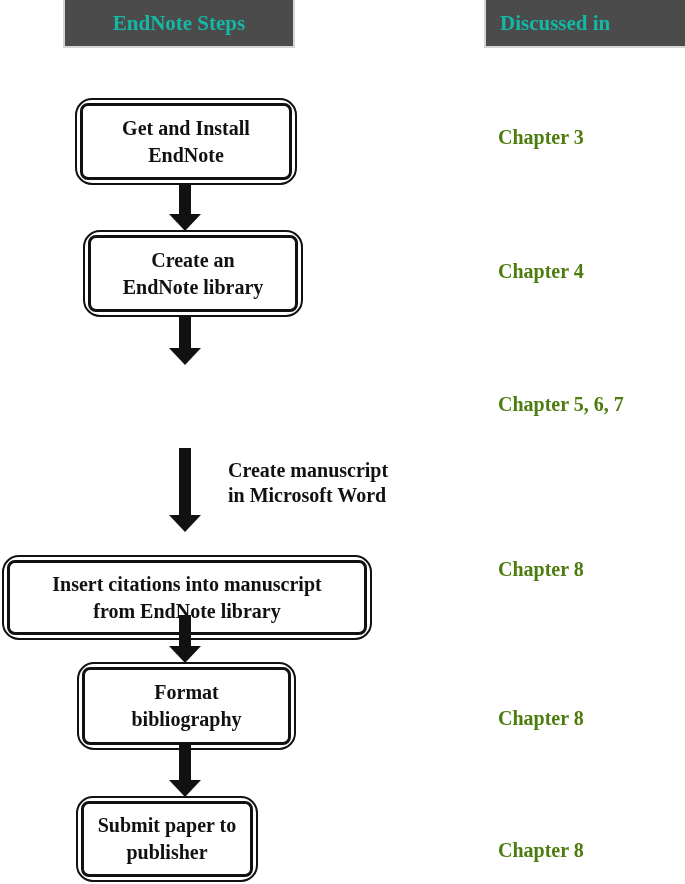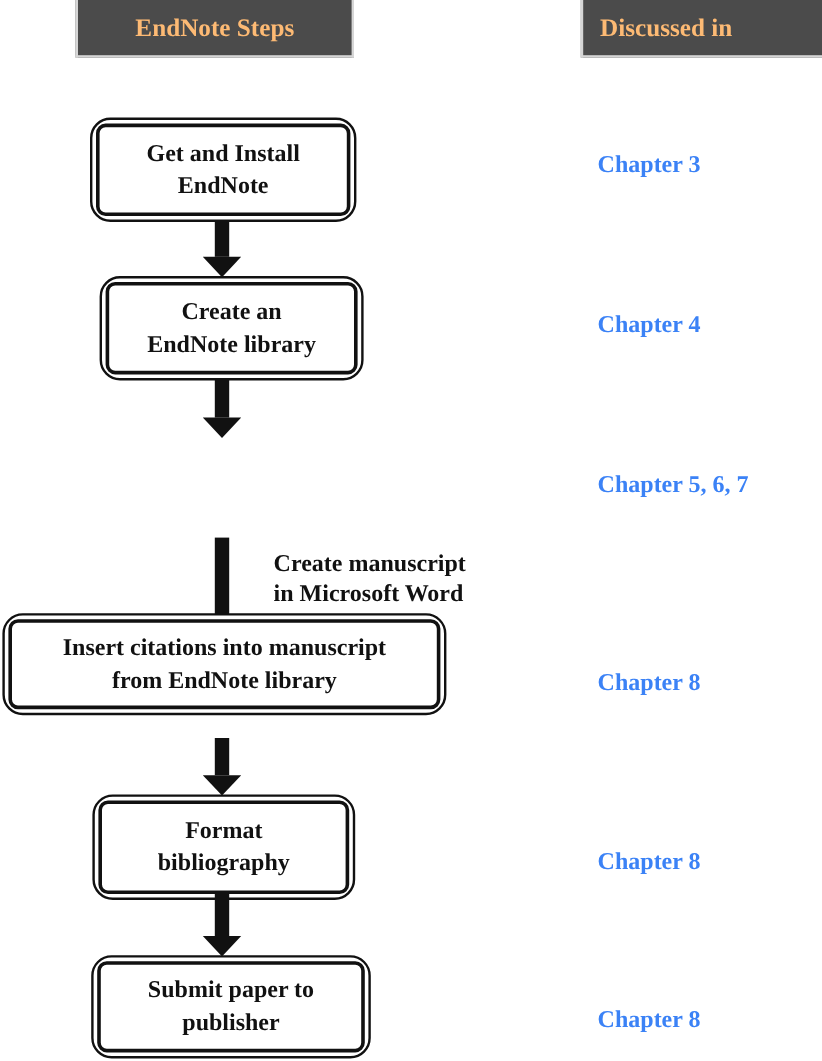--- a/index.html
+++ b/index.html
@@ -14,21 +14,21 @@
     height: 884px;
     background: #ffffff;
     overflow: hidden;
   }
   
   .col-header {
     position: absolute;
     top: 0;
     height: 48px;
     background: #4b4b4b;
-    color: #fdba74;
+    color: #14b8a6;
     font-weight: bold;
     font-size: 21px;
     display: flex;
     align-items: center;
     box-sizing: border-box;
     border: 2px solid #d6d6d6;
     border-top: none;
   }
   .col-header.centered { justify-content: center; }
   .col-header.left-pad { justify-content: flex-start; padding-left: 14px; border-right: none; align-items: center; }
@@ -74,21 +74,21 @@
     border-left: 16px solid transparent;
     border-right: 16px solid transparent;
     border-top: 17px solid #111111;
   }
 
   
   .chapter {
     position: absolute;
     font-weight: bold;
     font-size: 20px;
-    color: #3b82f6;
+    color: #4d7c0f;
     white-space: nowrap;
   }
 
   
   .annotation {
     position: absolute;
     font-weight: bold;
     font-size: 20px;
     line-height: 1.25;
     color: #111111;
@@ -132,21 +132,21 @@
   </div>
 
 
   <div class="arrow" style="left:169px; top:448px; height:84px;">
     <div class="arrow-shaft"></div>
     <div class="arrow-head"></div>
   </div>
   <div class="annotation" style="left:228px; top:458px;">Create manuscript
 in Microsoft Word</div>
 
-  <div class="step" style="left:2px; top:511px; width:370px; height:85px;">
+  <div class="step" style="left:2px; top:555px; width:370px; height:85px;">
     <div class="step-inner">
       <span class="step-label">Insert citations into manuscript
 from EndNote library</span>
     </div>
   </div>
 
   <div class="arrow" style="left:169px; top:615px; height:48px;">
     <div class="arrow-shaft"></div>
     <div class="arrow-head"></div>
   </div>
@@ -156,21 +156,21 @@
       <span class="step-label">Format
 bibliography</span>
     </div>
   </div>
 
   <div class="arrow" style="left:169px; top:745px; height:52px;">
     <div class="arrow-shaft"></div>
     <div class="arrow-head"></div>
   </div>
 
-  <div class="step" style="left:76px; top:796px; width:233px; height:86px;">
+  <div class="step" style="left:76px; top:796px; width:182px; height:86px;">
     <div class="step-inner">
       <span class="step-label">Submit paper to
 publisher</span>
     </div>
   </div>
 
   <div class="chapter" style="left:498px; top:126px;">Chapter 3</div>
   <div class="chapter" style="left:498px; top:260px;">Chapter 4</div>
   <div class="chapter" style="left:498px; top:393px;">Chapter 5, 6, 7</div>
   <div class="chapter" style="left:498px; top:558px;">Chapter 8</div>

